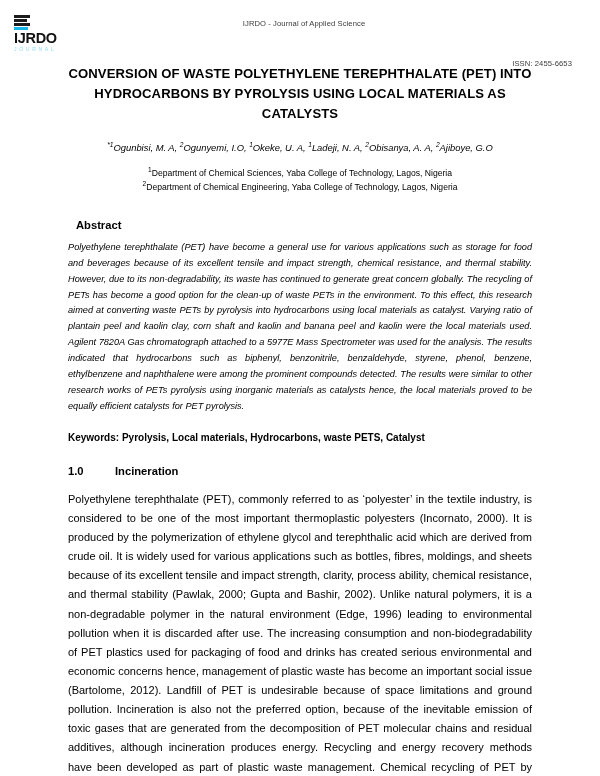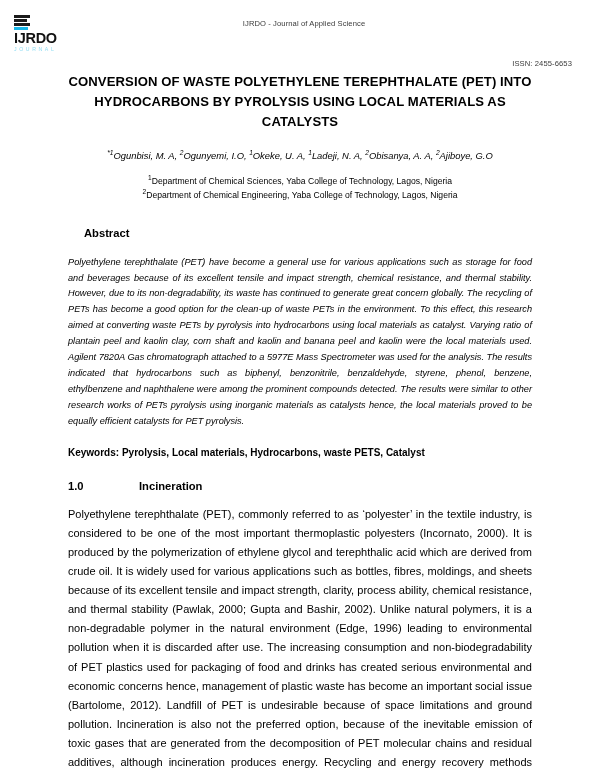--- a/index.html
+++ b/index.html
@@ -96,21 +96,21 @@
     left: 68px;
     right: 68px;
     top: 56px;
   }
   .title {
     font-size: 13.1px;
     font-weight: bold;
     text-align: center;
     line-height: 1.52;
     letter-spacing: 0.1px;
-    margin: 16px 0 0 0;
+    margin: 8px 0 0 0;
   }
   .authors {
     margin-top: 17px;
     text-align: center;
     font-size: 9.4px;
     font-style: italic;
     line-height: 1.5;
   }
   .authors sup, .affil sup {
     font-size: 6.6px;
@@ -122,21 +122,21 @@
     text-align: center;
     font-size: 8.6px;
     line-height: 1.62;
   }
   .affil { display: block; }
 
   
   .sec-head {
     font-size: 11.2px;
     font-weight: bold;
-    margin: 16px;
+    margin: 8px;
   }
   .abstract-head { margin-top: 24px; }
   .abstract-body {
     font-size: 9.2px;
     font-style: italic;
     text-align: justify;
     line-height: 1.73;
   }
   .keywords {
     margin-top: 15px;
@@ -144,21 +144,20 @@
     font-weight: bold;
     line-height: 1.6;
   }
 
   
   .intro-head {
     margin-top: 19px;
     display: flex;
     font-size: 11.2px;
     font-weight: bold;
-    gap: 24px;
   }
   .intro-num { width: 47px; }
   .intro-body {
     margin-top: 13px;
     font-size: 11px;
     text-align: justify;
     line-height: 1.74;
   }
 
   

